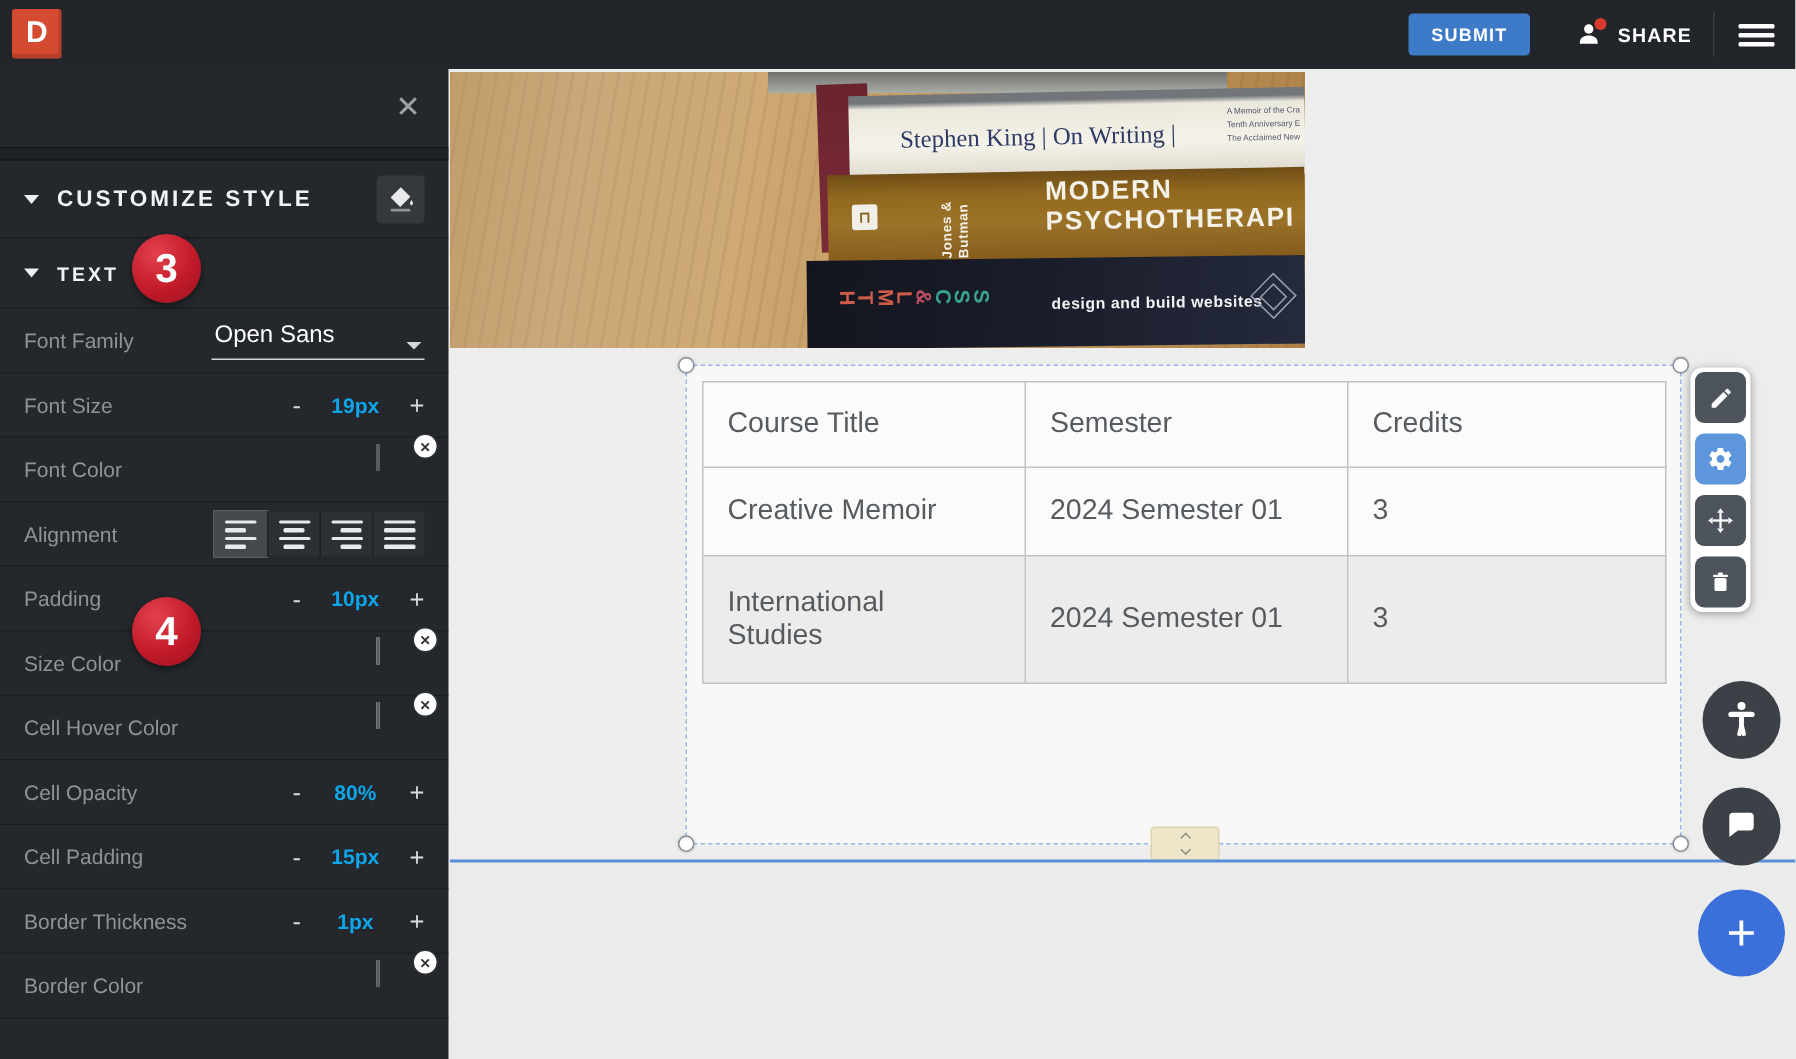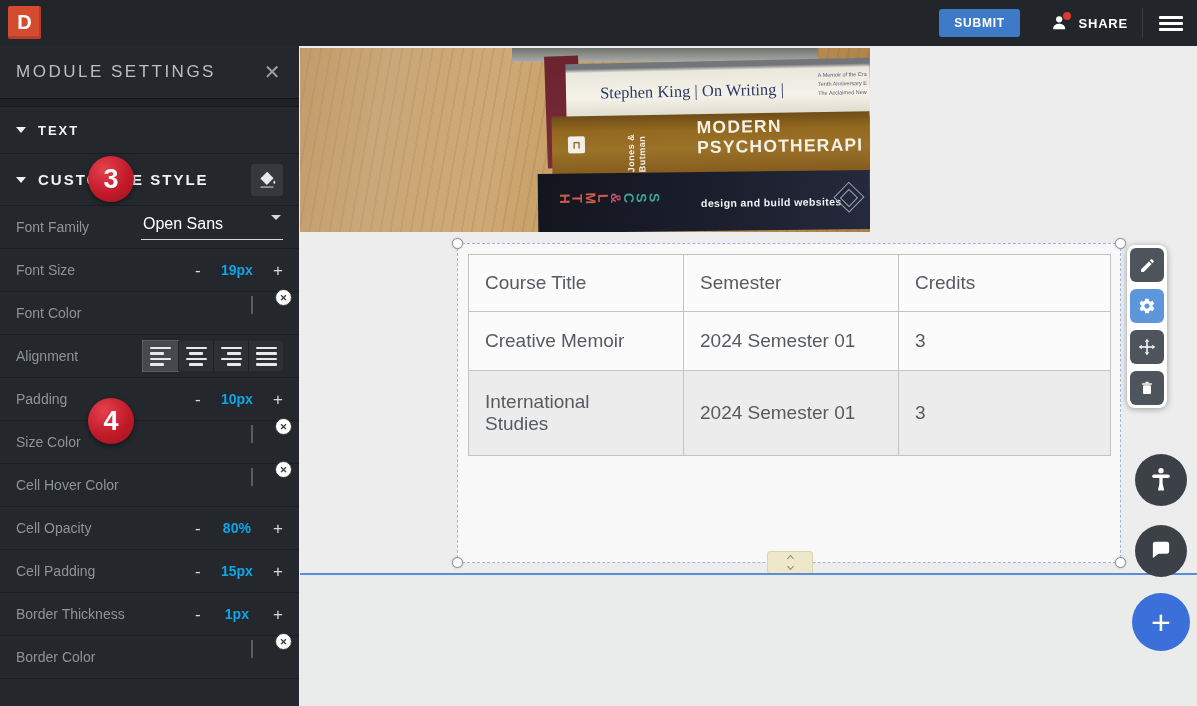--- a/index.html
+++ b/index.html
@@ -41,21 +41,21 @@
 
   .badge { position:absolute; width:46px; height:46px; border-radius:50%; color:#fff; font-weight:bold;
           font-size:27px; display:flex; align-items:center; justify-content:center; z-index:55;
           background:radial-gradient(circle at 35% 28%, #e4414d, #c21a29 55%, #9c121f);
           box-shadow:0 2px 5px rgba(0,0,0,.45); }
   .badge-3 { left:88px; top:110px; }
   .badge-4 { left:88px; top:352px; }
 
   .ctrl-row { height:43px; display:flex; align-items:center; padding:0 16px; border-bottom:1px solid #1b1e21;
           color:#8f9396; font-size:14px; position:relative; }
-  .ff-value { margin-left:auto; width:142px; display:flex; align-items:flex-start; color:#fff; font-size:16px;
+  .ff-value { margin-left:auto; width:142px; display:flex; align-items:flex-end; color:#fff; font-size:16px;
           border-bottom:1px solid #d4d6d8; padding:0 2px 6px 2px; cursor:pointer; }
   .ff-caret { margin-left:auto; width:0; height:0; border-left:5px solid transparent; border-right:5px solid transparent;
           border-top:5px solid #d4d6d8; }
   .stepper { margin-left:auto; width:88px; display:flex; align-items:center; justify-content:space-between; }
   .step-minus, .step-plus { color:#d7d9da; font-size:17px; cursor:pointer; line-height:1; }
   .step-val { color:#0ea5e9; font-weight:bold; font-size:14px; }
   .step-val b { font-weight:bold; }
   .swatch-wrap { margin-left:auto; position:relative; width:32px; height:32px; }
   .swatch { width:32px; height:32px; border:1px solid #595d61; cursor:pointer; }
   .clear-badge { position:absolute; top:-8px; right:-9px; width:17px; height:17px; border-radius:50%;
@@ -175,40 +175,39 @@
   <div class="tb-divider"></div>
   <div class="hamburger">
       <span></span>
       <span></span>
       <span></span>
     </div>
 </div>
 
 <div class="panel">
   <div class="panel-header">
-    <span>MODULE SETTINGS</span>
     <span class="close-x">✕</span>
   </div>
   <div class="section-gap"></div>
-
-  <div class="head-row sub-head">
-    <span class="caret-down"></span>
-    <span class="sub-label">TEXT</span>
-  </div>
 
   <div class="head-row style-head">
     <span class="caret-down"></span>
     <span class="style-label">CUSTOMIZE STYLE</span>
     <span class="bucket-btn">
       <svg width="19" height="19" viewBox="0 0 19 19">
         <path d="M9.2 1.8 L15.6 8.2 L8.8 15 L2.4 8.6 Z" fill="#e8e9ea"></path>
         <path d="M16.3 10.3 q2 2.6 0 3.7 q-2 -1.1 0 -3.7" fill="#e8e9ea"></path>
         <rect x="2.5" y="16.2" width="13" height="1.8" fill="#8f9498"></rect>
       </svg>
     </span>
+  </div>
+
+  <div class="head-row sub-head">
+    <span class="caret-down"></span>
+    <span class="sub-label">TEXT</span>
   </div>
 
   <div class="badge badge-3">3</div>
   <div class="badge badge-4">4</div>
 
   <div class="ctrl-row">
     <span>Font Family</span>
     <span class="ff-value">
       <span>Open Sans</span>
       <span class="ff-caret"></span>

